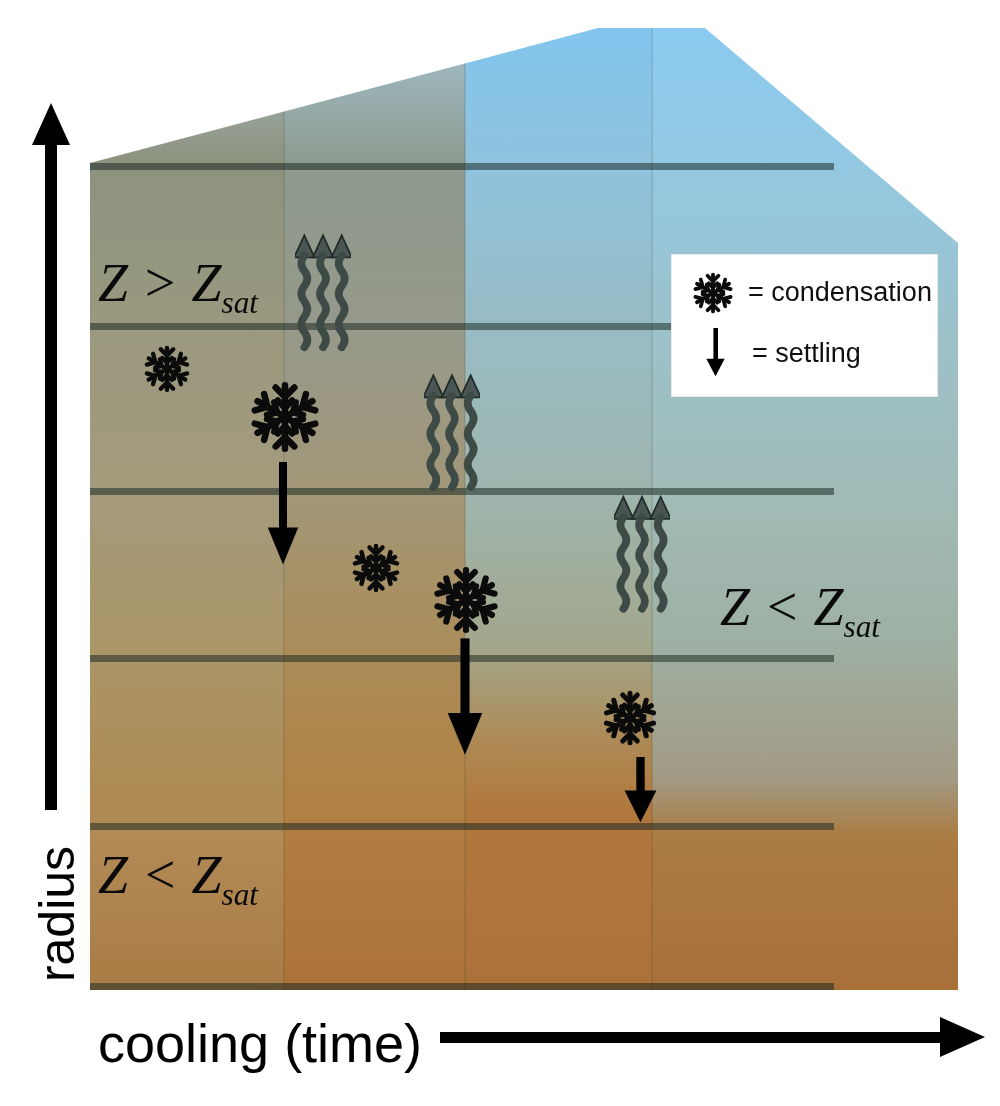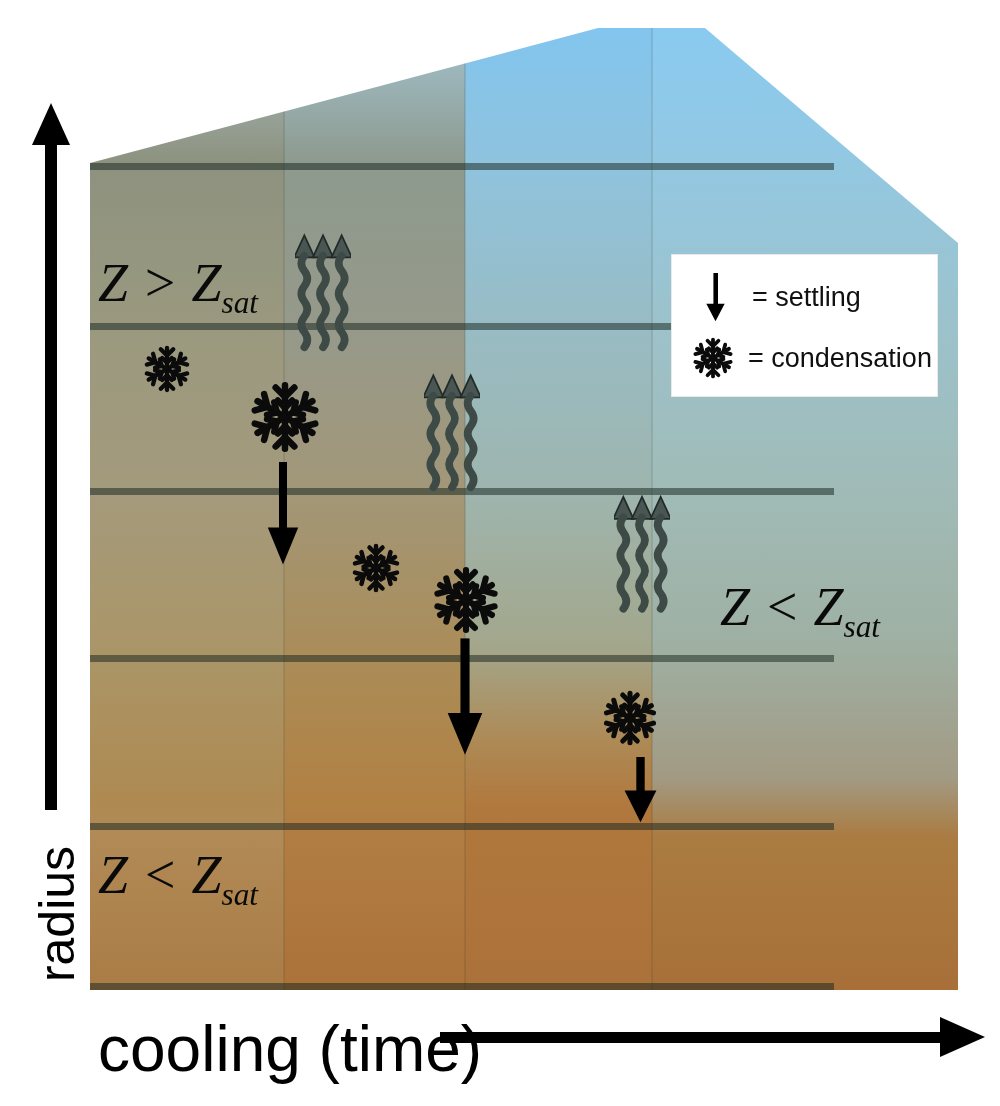--- a/index.html
+++ b/index.html
@@ -37,21 +37,21 @@
   .legend{position:absolute;left:581px;top:226px;width:267px;height:143px;background:#ffffff;
           border:1px solid #e9e9e9;box-sizing:border-box;display:flex;flex-direction:column;
           justify-content:space-around;padding:10px 6px 10px 20px;}
   .legend-row{display:flex;align-items:center;gap:14px;}
   .legend-icon-slot{width:46px;display:flex;justify-content:center;align-items:center;}
   .legend-text{font-size:27px;color:#101010;white-space:nowrap;}
 
   
   .y-axis-label{position:absolute;left:57px;top:914px;transform:translate(-50%,-50%) rotate(-90deg);
                 font-size:50px;color:#000;white-space:nowrap;}
-  .x-axis-label{position:absolute;left:98px;top:1012px;font-size:64px;color:#000;white-space:nowrap;}
+  .x-axis-label{position:absolute;left:98px;top:1012px;font-size:54px;color:#000;white-space:nowrap;}
   svg{display:block;}
 </style>
 </head>
 <body>
 
 <svg width="0" height="0" style="position:absolute" aria-hidden="true">
   <defs>
     <symbol id="sym-snowflake" viewBox="-50 -50 100 100">
       <g stroke="#0b0b0b" stroke-width="9" stroke-linecap="round" fill="none">
         <g>
@@ -191,34 +191,34 @@
     <div class="zlabel" style="left:630px;top:552px">
       <span>Z &lt; Z</span><sub>sat</sub>
     </div>
     <div class="zlabel" style="left:8px;top:820px">
       <span>Z &lt; Z</span><sub>sat</sub>
     </div>
 
     <div class="legend">
       <div class="legend-row">
         <span class="legend-icon-slot">
+          <svg width="42" height="42">
+              <use href="#sym-snowflake" width="42" height="42"></use>
+            </svg>
+        </span>
+        <span class="legend-text">= condensation</span>
+      </div>
+      <div class="legend-row">
+        <span class="legend-icon-slot">
           <svg width="25" height="52">
               <use href="#sym-settle-small" width="25" height="52"></use>
             </svg>
         </span>
         <span class="legend-text">= settling</span>
       </div>
-      <div class="legend-row">
-        <span class="legend-icon-slot">
-          <svg width="42" height="42">
-              <use href="#sym-snowflake" width="42" height="42"></use>
-            </svg>
-        </span>
-        <span class="legend-text">= condensation</span>
-      </div>
     </div>
   </div>
 
   <div class="x-axis-label">cooling (time)</div>
   <svg class="glyph" style="left:440px;top:1017px" width="545" height="40">
     <rect x="0" y="15" width="505" height="11" fill="#000"></rect>
     <polygon points="500,0 500,40 545,20" fill="#000"></polygon>
   </svg>
 
 </div>

